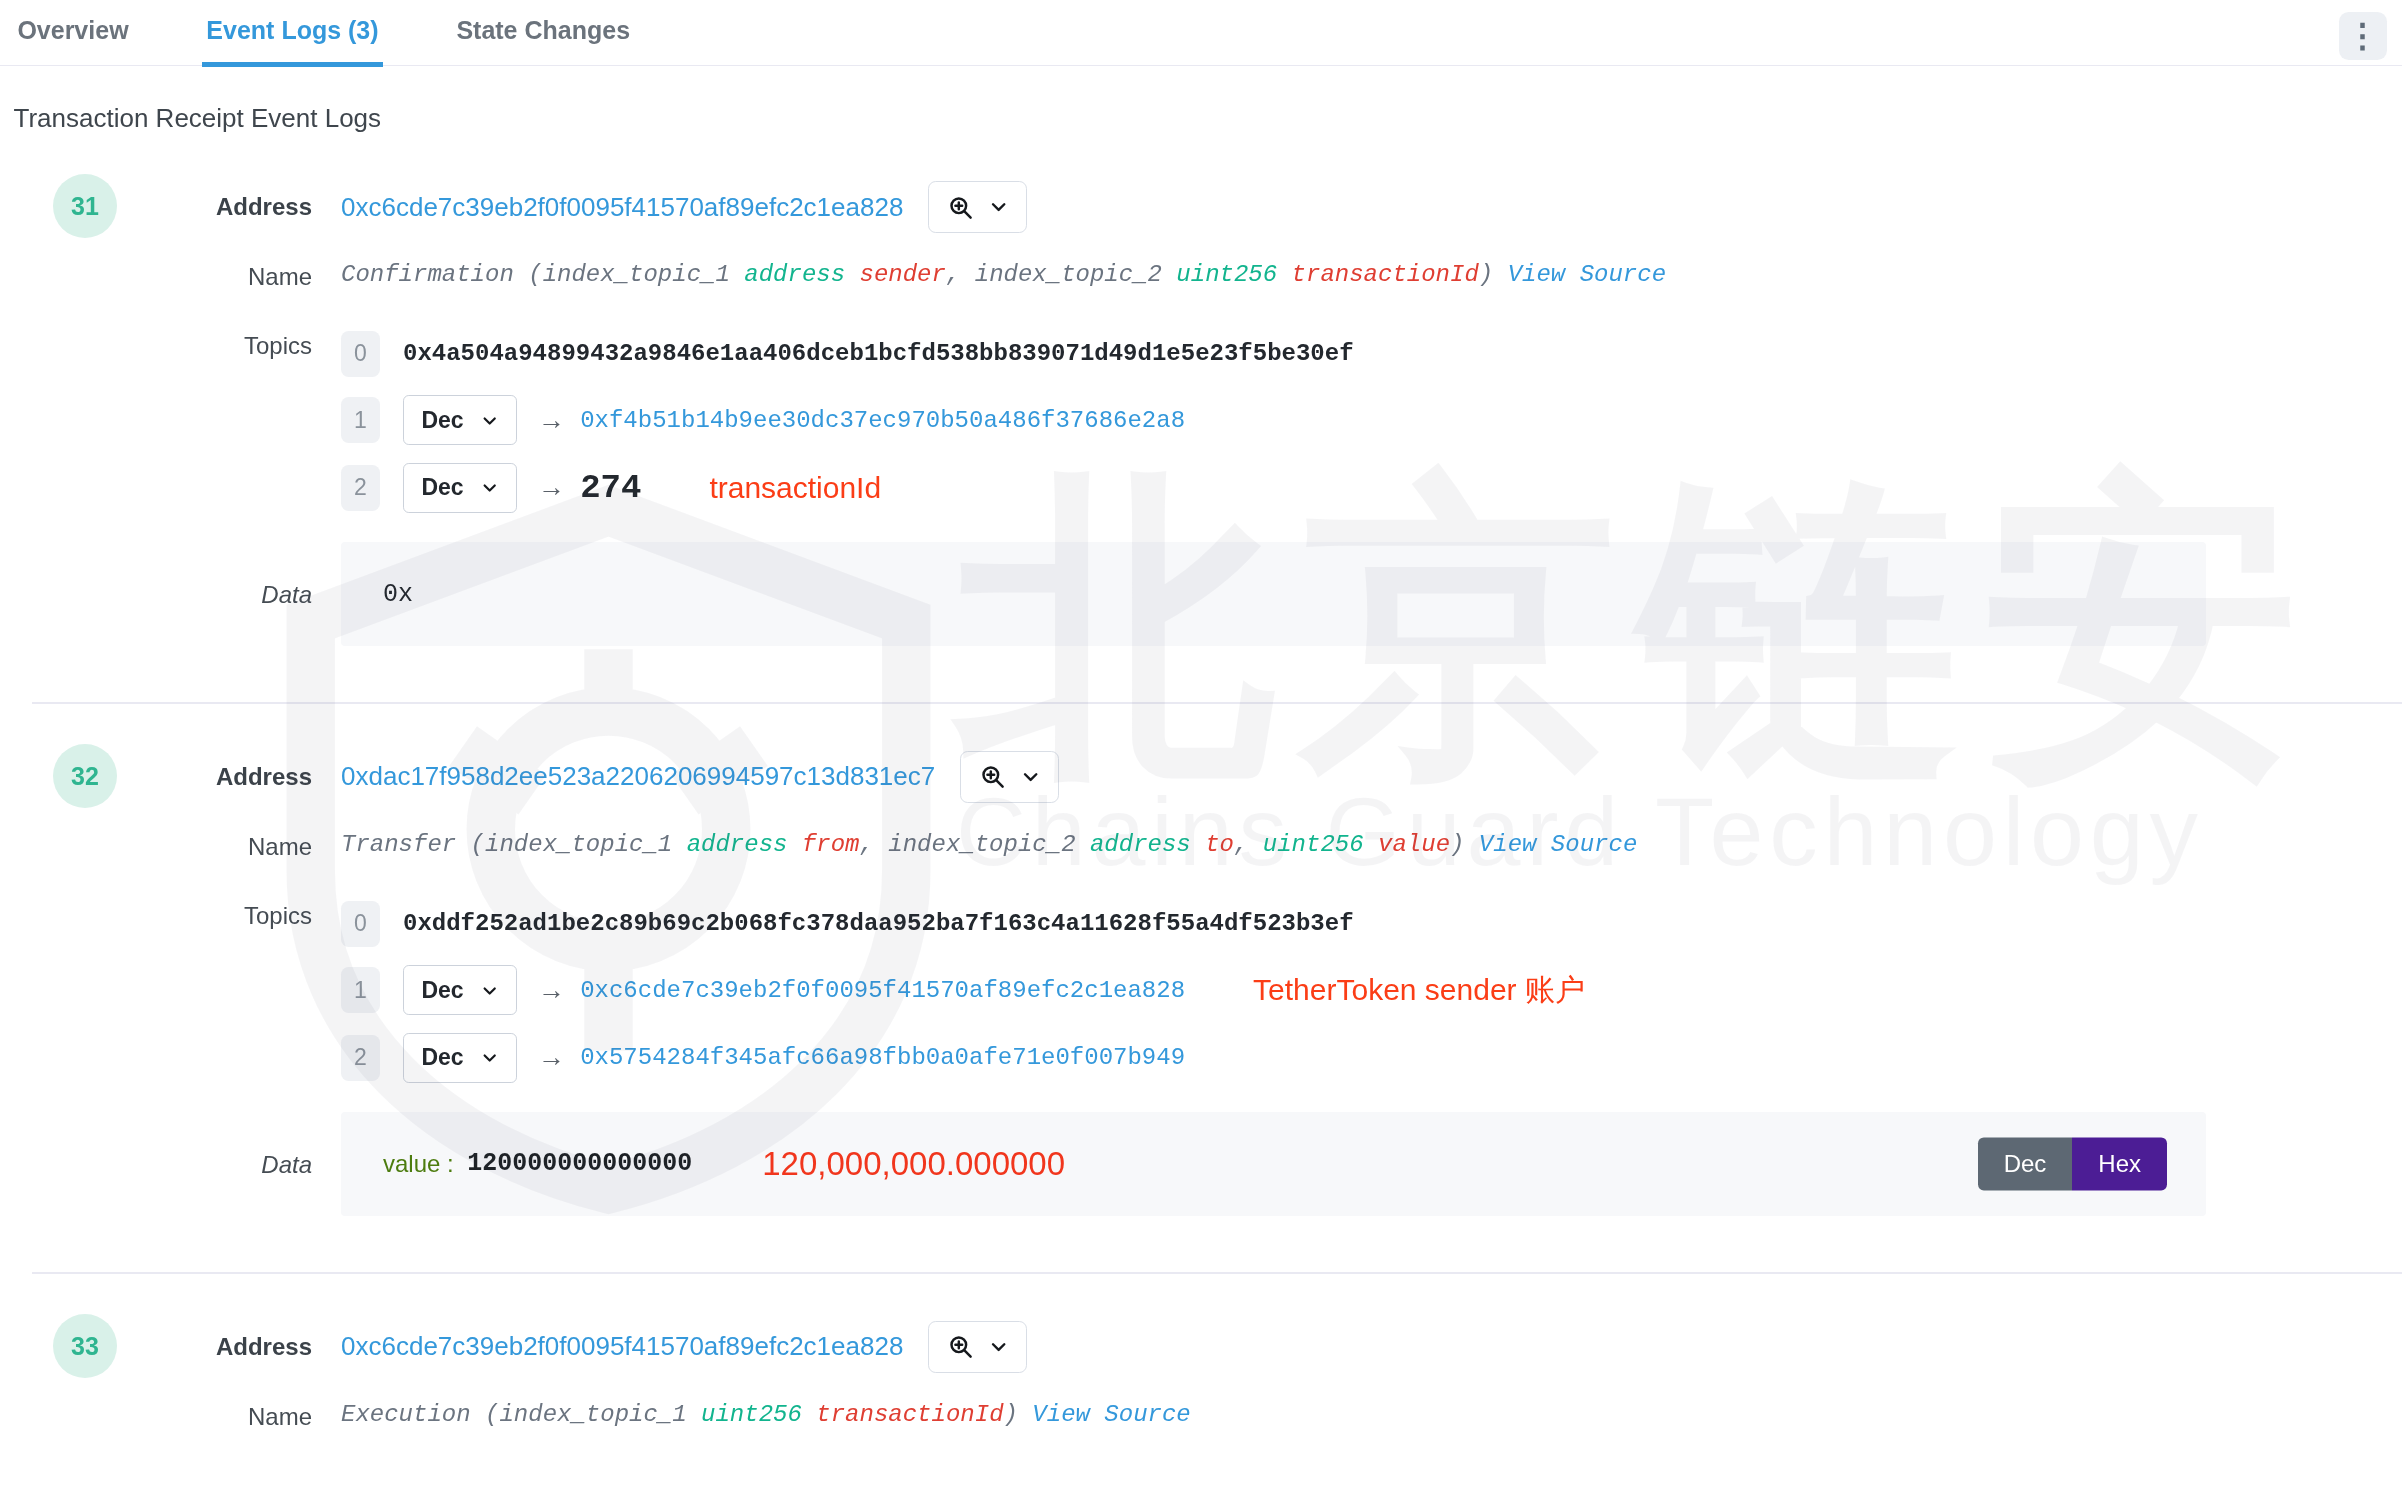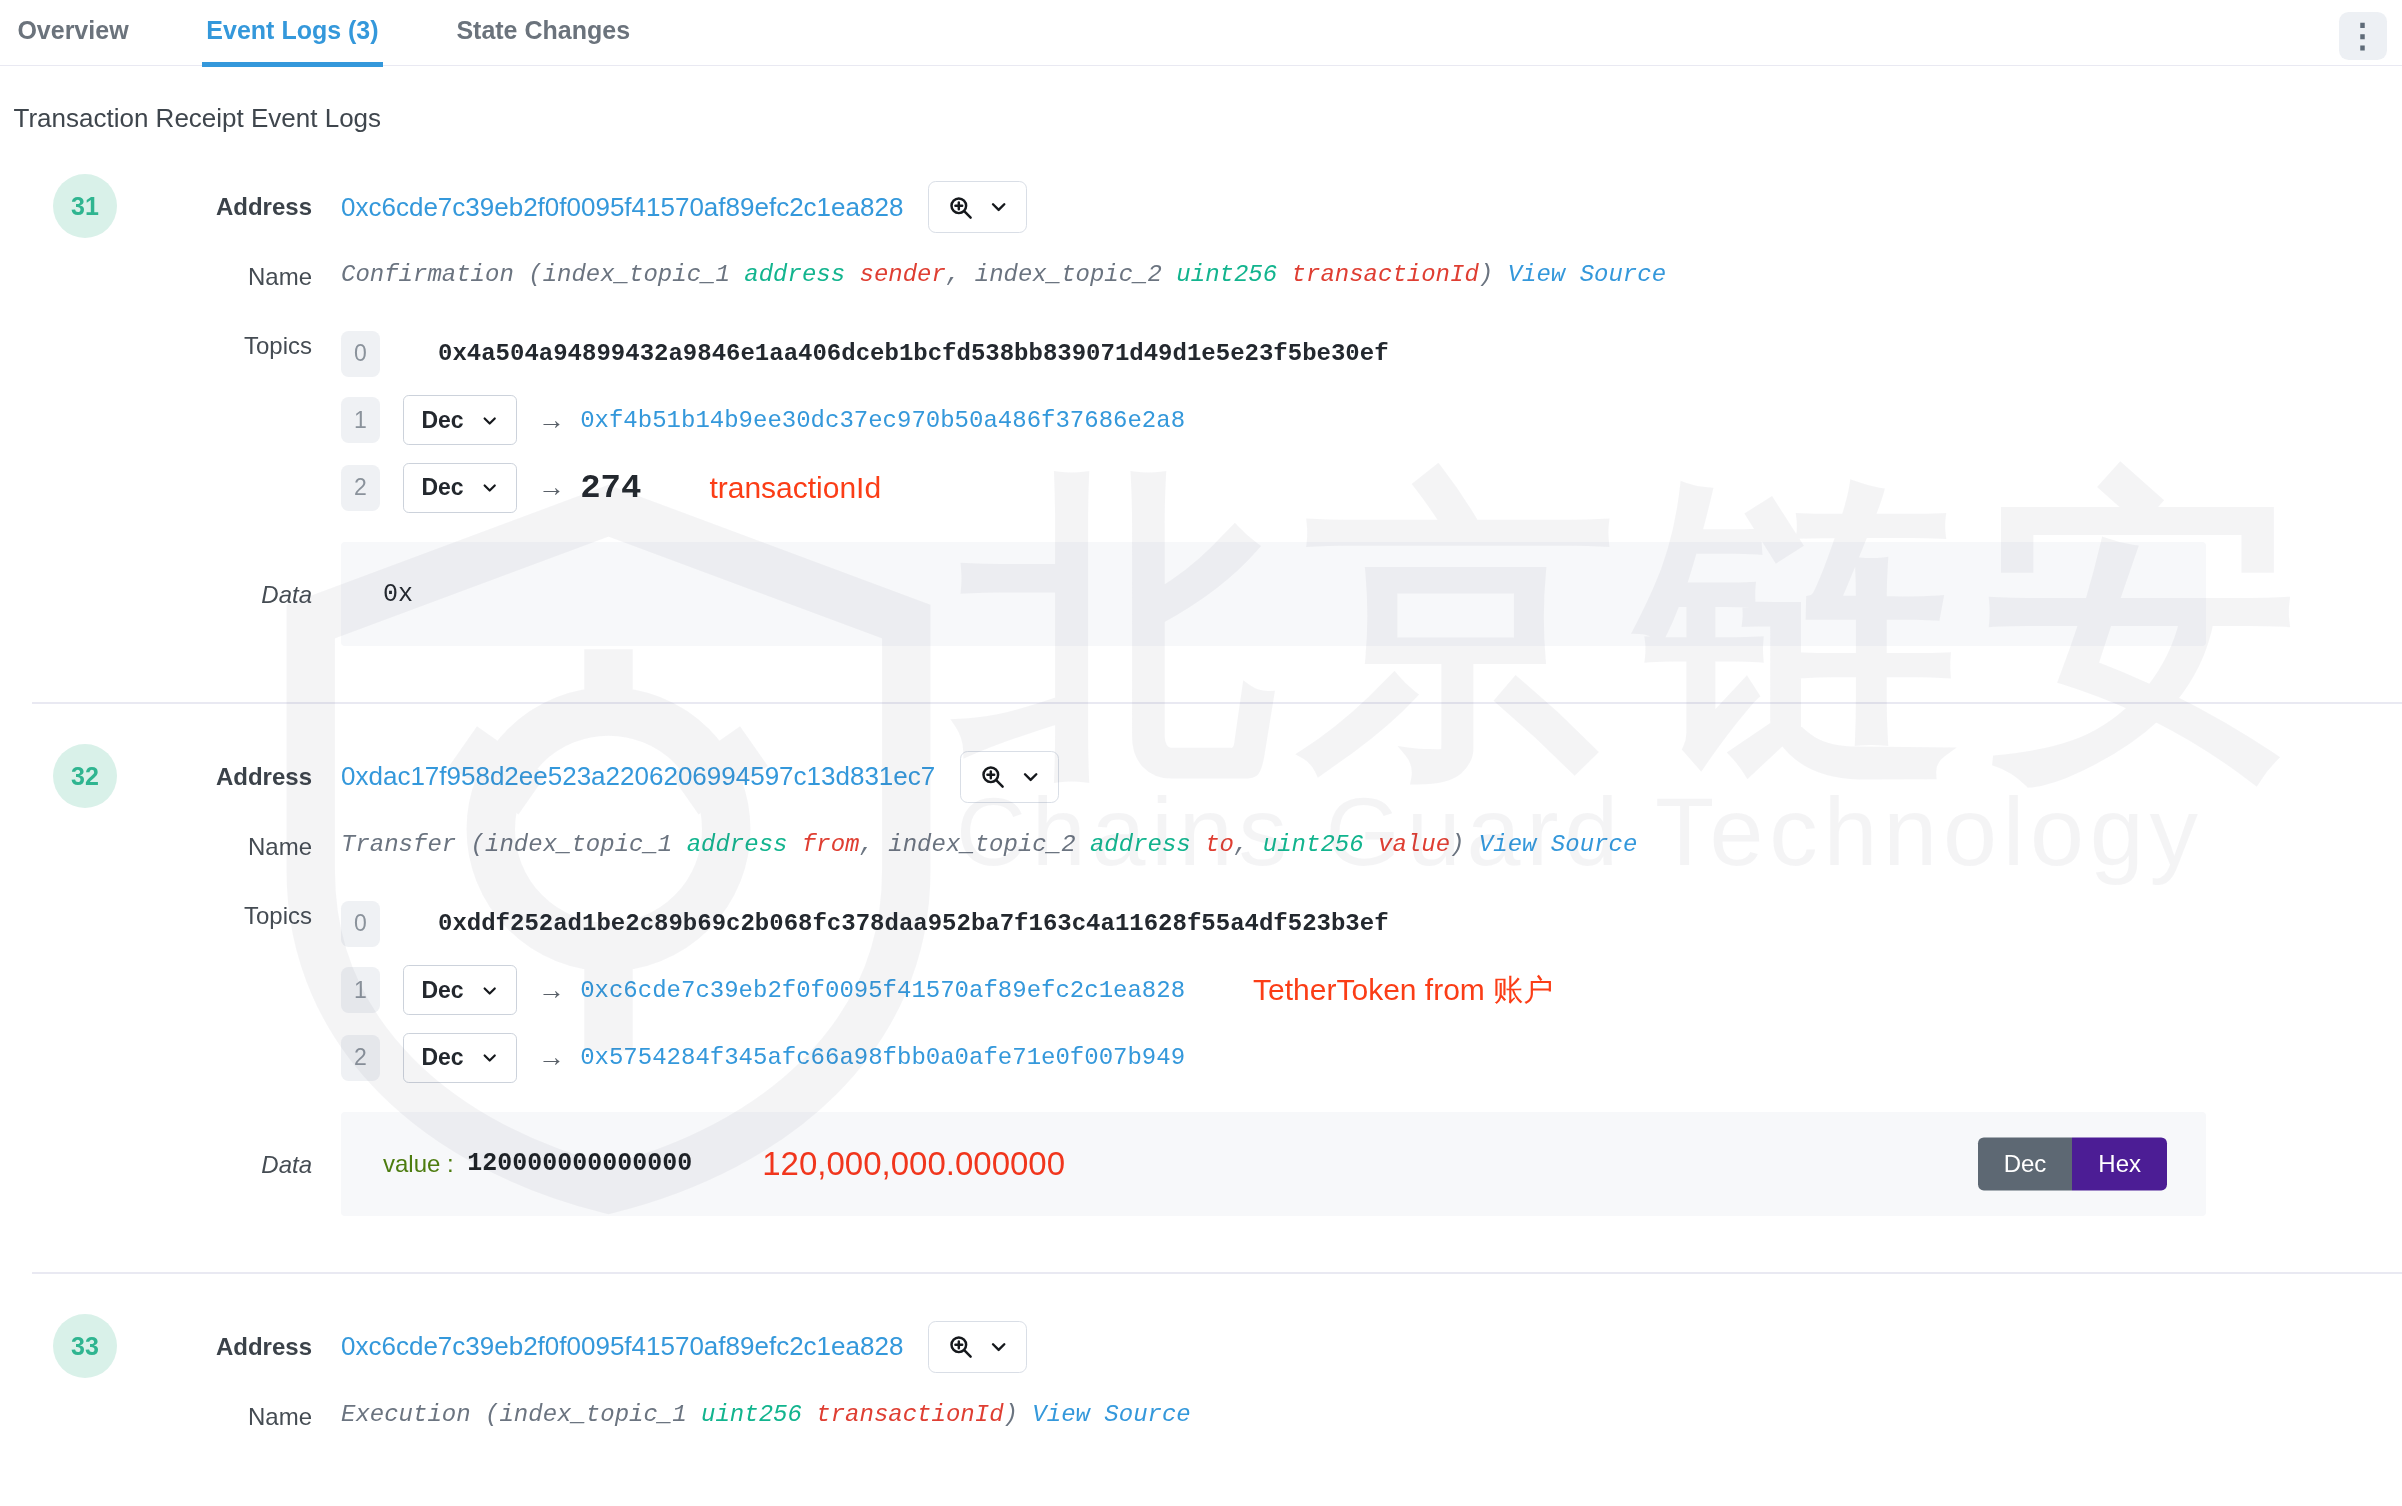--- a/index.html
+++ b/index.html
@@ -52,21 +52,21 @@
   .seg-green { color:#12b48e; }
   .seg-red { color:#df3e32; }
   .view-source { color:#3498db; cursor:pointer; text-decoration:none; font-family:inherit; }
   .row-topics { margin-top:39px; }
   .topic-row { display:flex; align-items:center; margin-bottom:17.4px; min-height:48px; }
   .topic-row:last-child { margin-bottom:0; }
   .idx-badge {
     width:39px; height:46px; flex:none; background:#eff1f4; border-radius:7.7px; color:#8a929b;
     display:flex; align-items:center; justify-content:center; font-size:23px; margin-right:23px;
   }
-  .hash { font-family:"Liberation Mono","DejaVu Sans Mono",monospace; font-weight:bold; color:#23282e; font-size:24px; white-space:nowrap;margin-left:35px; }
+  .hash { font-family:"Liberation Mono","DejaVu Sans Mono",monospace; font-weight:bold; color:#23282e; font-size:24px; white-space:nowrap; }
   .dec-select {
     display:inline-flex; align-items:center; gap:17.4px; background:#fff; cursor:pointer;
     border:1px solid #ccd2db; border-radius:5.8px; padding:10.6px 17.4px; margin-right:21px;
     font-size:23px; font-weight:bold; color:#23282e;
   }
   .arrow { color:#596068; font-size:27px; margin-right:15.4px; font-weight:bold; }
   .topic-link { color:#3498db; font-family:"Liberation Mono","DejaVu Sans Mono",monospace; font-size:24px; text-decoration:none; cursor:pointer; white-space:nowrap; }
   .topic-num { font-family:"Liberation Mono","DejaVu Sans Mono",monospace; font-weight:bold; font-size:34px; color:#23282e; }
   .annotation { color:#fb3d16; font-size:30px; margin-left:68px; white-space:nowrap; }
   .row-data { margin-top:29px; align-items:center; }
@@ -220,21 +220,21 @@
           <div class="topic-row">
             <span class="idx-badge">1</span>
             <span class="dec-select">
               <span>Dec</span>
               <svg width="17.4" height="17.4" viewBox="0 0 24 24" fill="none" stroke="#15181c" stroke-width="3" stroke-linecap="round" stroke-linejoin="round">
                 <path d="M5 9l7 7 7-7"></path>
               </svg>
             </span>
             <span class="arrow">→</span>
             <a class="topic-link">0xc6cde7c39eb2f0f0095f41570af89efc2c1ea828</a>
-            <span class="annotation">TetherToken from 账户</span>
+            <span class="annotation">TetherToken sender 账户</span>
           </div>
           <div class="topic-row">
             <span class="idx-badge">2</span>
             <span class="dec-select">
               <span>Dec</span>
               <svg width="17.4" height="17.4" viewBox="0 0 24 24" fill="none" stroke="#15181c" stroke-width="3" stroke-linecap="round" stroke-linejoin="round">
                 <path d="M5 9l7 7 7-7"></path>
               </svg>
             </span>
             <span class="arrow">→</span>

